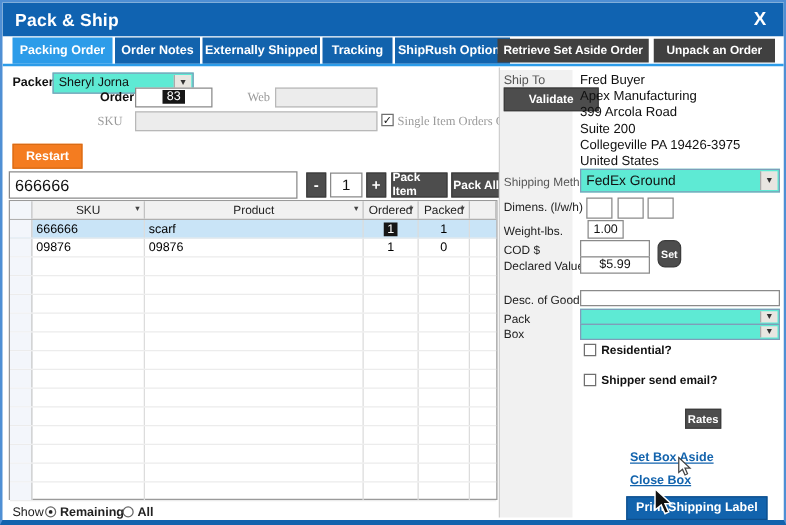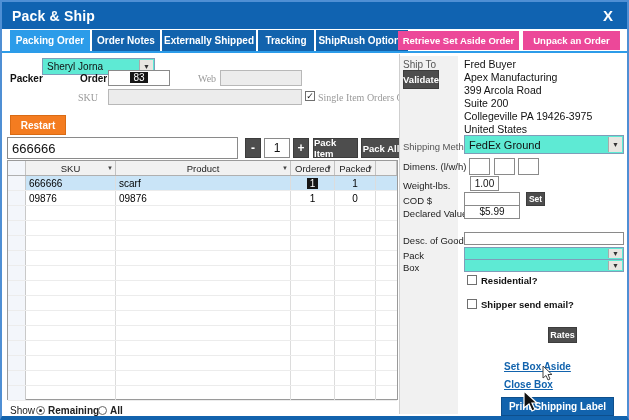--- a/index.html
+++ b/index.html
@@ -13,21 +13,21 @@
   .titlebar { position:absolute; left:0; top:0; right:0; height:27px; background:#1063b1;
     color:#fff; display:flex; align-items:center; padding:0 10px; }
   .titlebar .title { font-size:14px; font-weight:bold; letter-spacing:.2px; }
   .titlebar .close { margin-left:auto; font-size:15px; font-weight:bold; cursor:default; padding-right:4px;}
   
   .tabrow { position:absolute; left:0; top:28px; right:0; height:21px; }
   .tab { position:absolute; top:0; height:21px; color:#fff; font-size:10px; font-weight:bold;
     display:flex; align-items:center; justify-content:center; background:#1263ad; }
   .tab.active { background:#2c9ce9; }
   .tabline { position:absolute; left:0; right:0; top:49px; height:2px; background:#2c9ce9; }
-  .hdrbtn { position:absolute; top:1px; height:19px; background:#ec4899; color:#fff;
+  .hdrbtn { position:absolute; top:1px; height:19px; background:#404040; color:#fff;
     font-size:9.5px; font-weight:bold; display:flex; align-items:center; justify-content:center; }
   
   .lbl  { position:absolute; font-size:10px; color:#222; }
   .blbl { position:absolute; font-size:10px; color:#111; font-weight:bold; }
   .glbl { position:absolute; font-size:10px; color:#9a9a9a;font-family:Liberation Serif, serif; }
   .inp  { position:absolute; background:#fff; border:1px solid #8a8a8a; font-size:10px; color:#111; }
   .dis  { position:absolute; background:#ececec; border:1px solid #b8b8b8; }
   .combo { position:absolute; background:#5eead4; border:1px solid #7f9db9; font-size:10px; color:#111;
     display:flex; align-items:center; padding-left:4px; }
   .combo .cbtn { position:absolute; right:1px; top:1px; bottom:1px; width:14px; background:#e8e6e1;
@@ -74,21 +74,21 @@
     <div class="tab active" style="left:8px; width:80px;">Packing Order</div>
     <div class="tab" style="left:90px; width:68px;">Order Notes</div>
     <div class="tab" style="left:160px; width:94px;">Externally Shipped</div>
     <div class="tab" style="left:256px; width:56px;">Tracking</div>
     <div class="tab" style="left:314px; width:92px;">ShipRush Options</div>
     <div class="hdrbtn" style="right:108px; width:121px;">Retrieve Set Aside Order</div>
     <div class="hdrbtn" style="right:7px; width:97px;">Unpack an Order</div>
   </div>
   <div class="tabline"></div>
 
-  <div class="blbl" style="left:8px; top:71px;">Packer</div>
+  <div class="blbl" style="left:8px; top:59px;">Packer</div>
   <div class="combo" style="left:40px; top:56px; width:113px; height:17px;">
     <span>Sheryl Jorna</span>
     <span class="cbtn">▼</span>
   </div>
 
   <div class="blbl" style="left:78px; top:71px;">Order</div>
   <div class="inp" style="left:106px; top:68px; width:62px; height:16px; text-align:center; line-height:14px;">
     <span class="seltxt">83</span>
   </div>
   <div class="glbl" style="left:196px; top:71px;">Web</div>
@@ -261,21 +261,21 @@
     <span class="radio sel"></span><span>Remaining</span>
   </div>
   <div class="lbl" style="left:96px; top:403px; font-weight:bold;">
     <span class="radio"></span><span>All</span>
   </div>
 
   <div class="vdiv"></div>
   <div class="rstrip"></div>
 
   <div class="lbl" style="left:401px; top:57px; color:#555;">Ship To</div>
-  <div class="darkbtn" style="left:401px; top:68px; width:36px; height:19px; font-size:9.5px;">Validate</div>
+  <div class="darkbtn" style="left:401px; top:68px; width:76px; height:19px; font-size:9.5px;">Validate</div>
 
   <div style="position:absolute; left:462px; top:56px; font-size:10.5px; line-height:13px; color:#111;">
     <div>Fred Buyer</div>
     <div>Apex Manufacturing</div>
     <div>399 Arcola Road</div>
     <div>Suite 200</div>
     <div>Collegeville PA 19426-3975</div>
     <div>United States</div>
   </div>
 
@@ -288,21 +288,21 @@
   <div class="lbl" style="left:401px; top:159px; font-size:9.5px;text-align:center;">Dimens. (l/w/h)</div>
   <div class="inp" style="left:467px; top:156px; width:21px; height:17px;"></div>
   <div class="inp" style="left:492px; top:156px; width:21px; height:17px;"></div>
   <div class="inp" style="left:516px; top:156px; width:21px; height:17px;"></div>
 
   <div class="lbl" style="left:401px; top:178px; font-size:9.5px;">Weight-lbs.</div>
   <div class="inp" style="left:468px; top:174px; width:29px; height:15px; text-align:center; line-height:13px;">1.00</div>
 
   <div class="lbl" style="left:401px; top:193px; font-size:9.5px;">COD $</div>
   <div class="inp" style="left:462px; top:190px; width:56px; height:14px;"></div>
-  <div class="darkbtn" style="left:524px; top:190px; width:19px; height:14px; font-size:8.5px;">Set</div>
+  <div class="darkbtn" style="left:524px; top:190px; width:19px; height:22px; font-size:8.5px;border-radius:6px;">Set</div>
 
   <div class="lbl" style="left:401px; top:206px; font-size:9.5px;">Declared Value</div>
   <div class="inp" style="left:462px; top:203px; width:56px; height:14px; text-align:center; line-height:12px;">$5.99</div>
 
   <div class="lbl" style="left:401px; top:233px; font-size:9.5px;">Desc. of Goods</div>
   <div class="inp" style="left:462px; top:230px; width:160px; height:13px;"></div>
 
   <div class="lbl" style="left:401px; top:248px; font-size:9.5px;">Pack</div>
   <div class="combo" style="left:462px; top:245px; width:160px; height:13px;">
     <span class="cbtn">▼</span>

